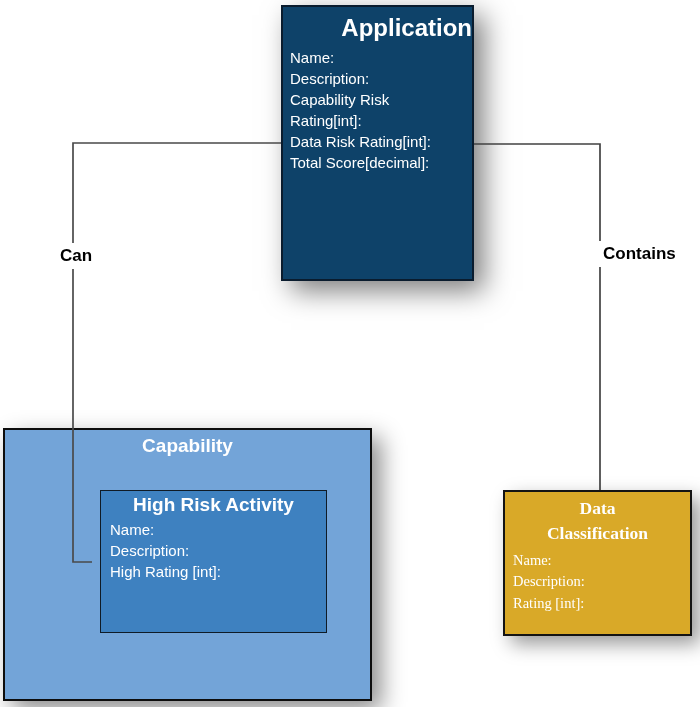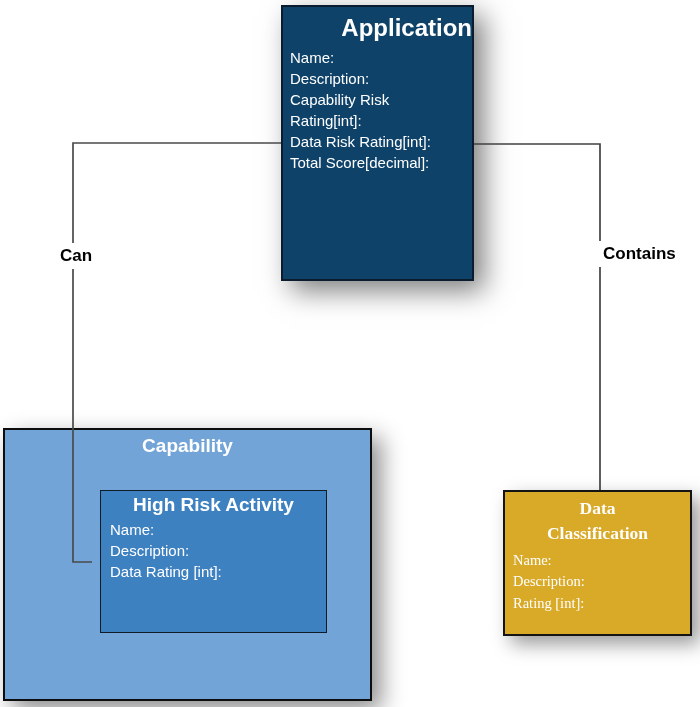--- a/index.html
+++ b/index.html
@@ -90,21 +90,21 @@
 
   <div class="node shadowed" id="node-capability">
     <div class="node-title">Capability</div>
   </div>
 
   <div class="node" id="node-hra">
     <div class="node-title">High Risk Activity</div>
     <div class="fields">
       <div class="field">Name:</div>
       <div class="field">Description:</div>
-      <div class="field">Data Rating [int]:</div>
+      <div class="field">High Rating [int]:</div>
     </div>
   </div>
 
   <div class="node" id="node-dataclass">
     <div class="node-title">Data Classification</div>
     <div class="fields">
       <div class="field">Name:</div>
       <div class="field">Description:</div>
       <div class="field">Rating [int]:</div>
     </div>

